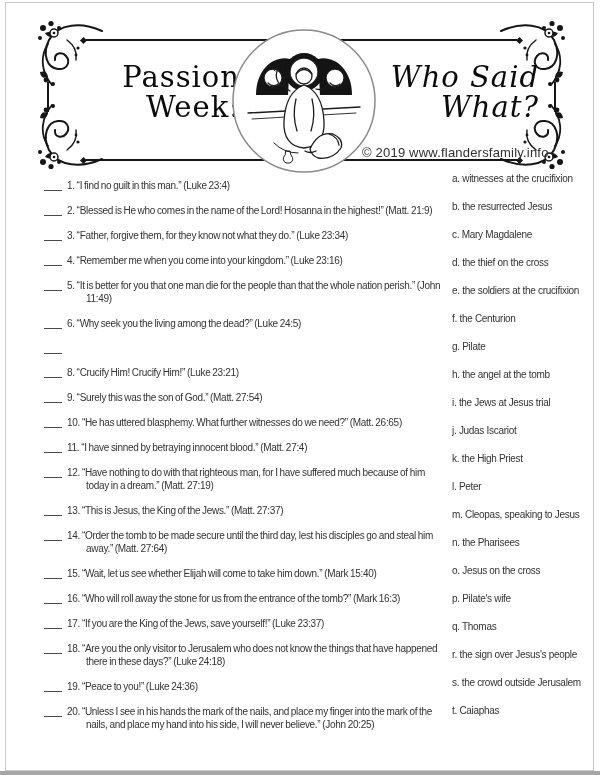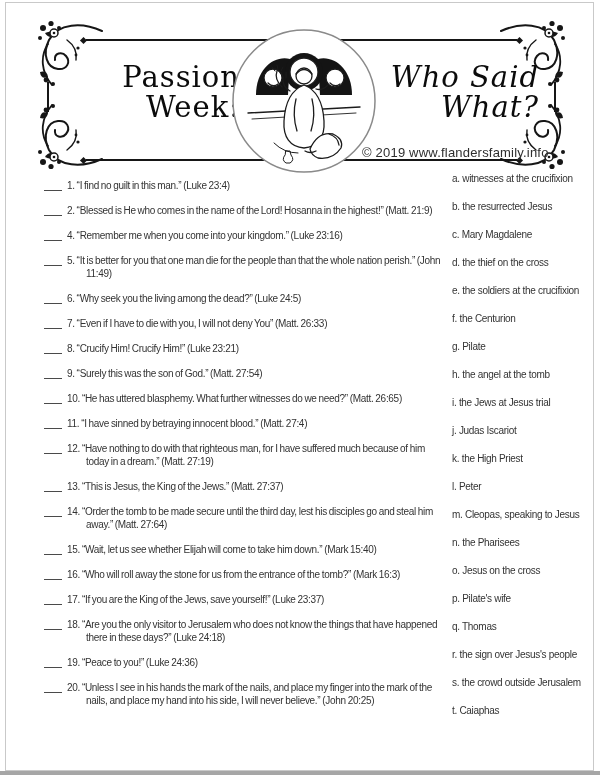--- a/index.html
+++ b/index.html
@@ -170,33 +170,36 @@
   <div class="q">
       <span class="blank"></span>
       <div class="qt">1. “I find no guilt in this man.” (Luke 23:4)</div>
     </div>
   <div class="q">
       <span class="blank"></span>
       <div class="qt">2. “Blessed is He who comes in the name of the Lord! Hosanna in the highest!” (Matt. 21:9)</div>
     </div>
   <div class="q">
       <span class="blank"></span>
+      <div class="qt">3. “Father, forgive them, for they know not what they do.” (Luke 23:34)</div>
+    </div>
+  <div class="q">
+      <span class="blank"></span>
       <div class="qt">4. “Remember me when you come into your kingdom.” (Luke 23:16)</div>
     </div>
   <div class="q">
       <span class="blank"></span>
       <div class="qt">5. “It is better for you that one man die for the people than that the whole nation perish.” (John 11:49)</div>
     </div>
   <div class="q">
       <span class="blank"></span>
       <div class="qt">6. “Why seek you the living among the dead?” (Luke 24:5)</div>
     </div>
   <div class="q">
       <span class="blank"></span>
-      <div class="qt">7. “Even if I have to die with you, I will not deny You” (Matt. 26:33)</div>
     </div>
   <div class="q">
       <span class="blank"></span>
       <div class="qt">8. “Crucify Him! Crucify Him!” (Luke 23:21)</div>
     </div>
   <div class="q">
       <span class="blank"></span>
       <div class="qt">9. “Surely this was the son of God.” (Matt. 27:54)</div>
     </div>
   <div class="q">

